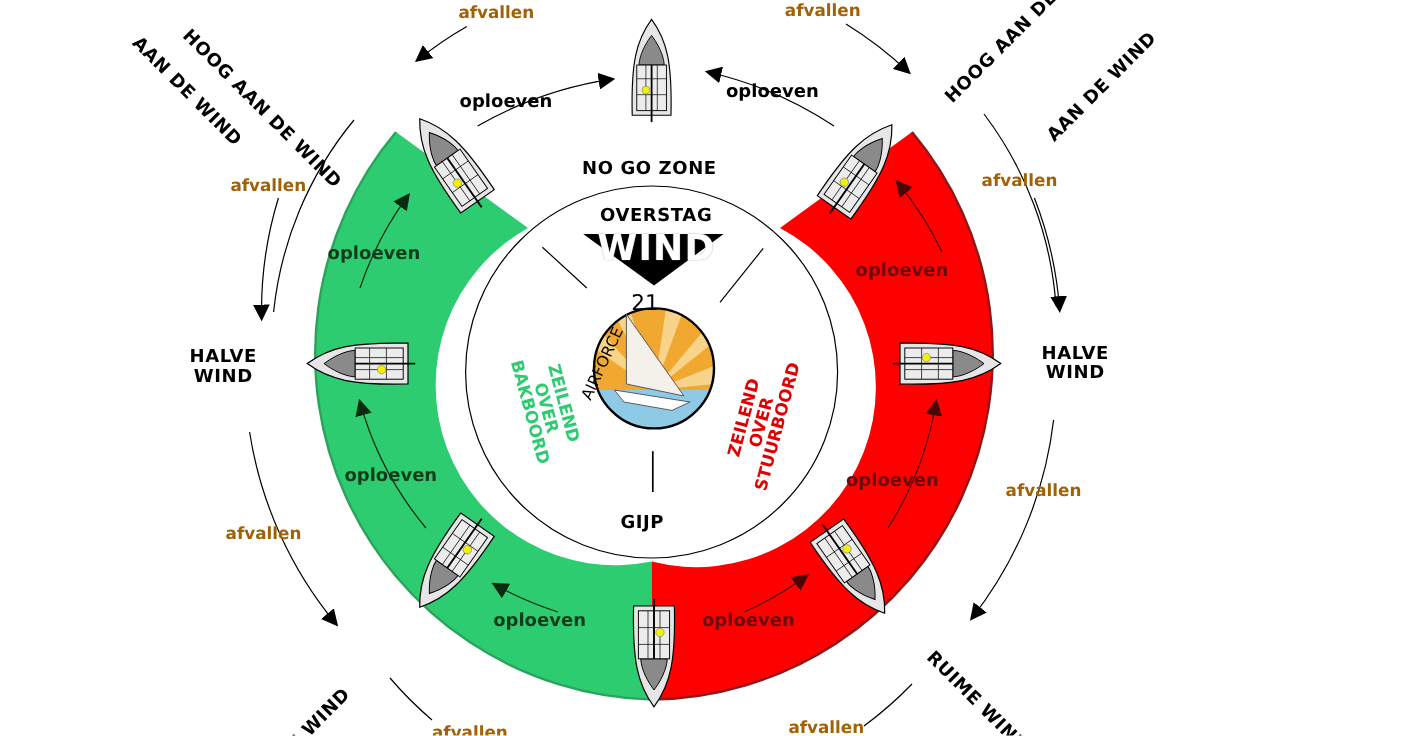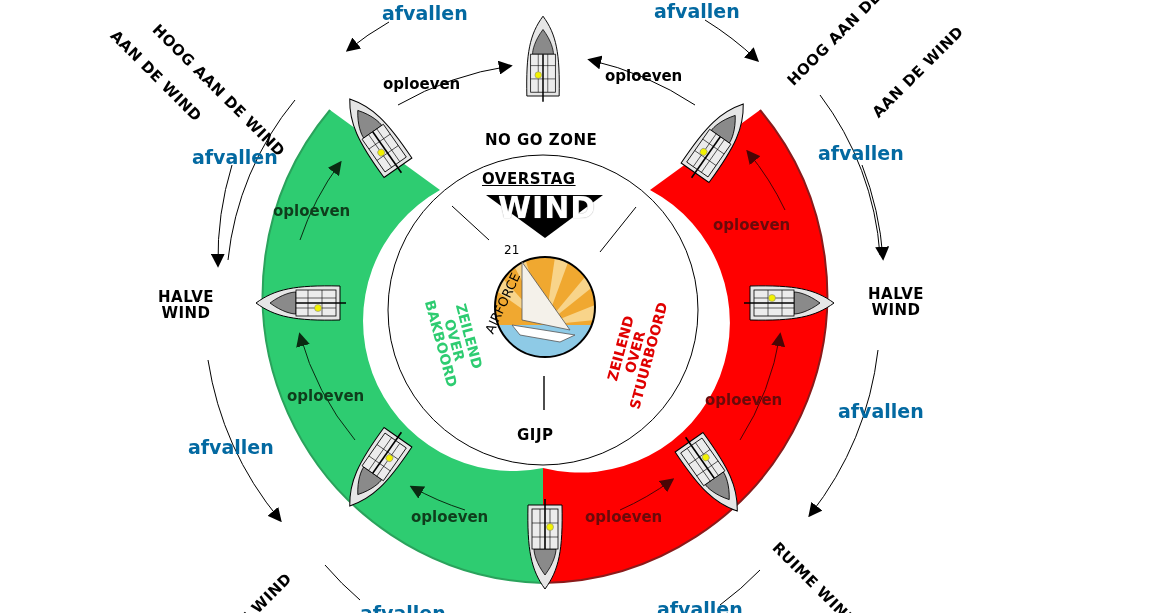--- a/index.html
+++ b/index.html
@@ -1,20 +1,20 @@
 <!DOCTYPE html>
 <html><head>
 <meta charset="utf-8">
 <style>
   html, body { margin:0; padding:0; background:#ffffff; }
   body { width:1169px; height:613px; overflow:hidden; position:relative; font-family:"DejaVu Sans", sans-serif; }
   svg#diagram { position:absolute; left:0; top:0; }
   .lbl { position:absolute; font-family:"DejaVu Sans", sans-serif; font-weight:bold; white-space:nowrap; line-height:1; }
   .lbl-black { color:#000; font-size:15px; letter-spacing:0.5px; }
-  .lbl-grey { color:#0369a1; font-size:19px; }
+  .lbl-grey { color:#a16207; font-size:14px; }
   .lbl-op { color:#000; font-size:15px; }
   .lbl-op-green { color:#0f3d1c; font-size:15px; }
   .lbl-op-red { color:#6a0a0a; font-size:15px; }
   .stack { position:absolute; font-weight:bold; text-align:center; line-height:1.05; font-size:14px; }
 </style>
 </head>
 <body>
 
 <svg id="diagram" width="1169" height="613" viewBox="0 0 1169 613">
   <defs>
@@ -142,25 +142,25 @@
 <div class="stack lbl-black" style="left:158px;top:290px;font-size:15px;">
   <div>HALVE</div>
   <div>WIND</div>
 </div>
 <div class="stack lbl-black" style="left:868px;top:287px;font-size:15px;">
   <div>HALVE</div>
   <div>WIND</div>
 </div>
 
 <div class="lbl lbl-black" style="left:485px;top:133px;text-align:center;">NO GO ZONE</div>
-<div class="lbl lbl-black" style="left:482px;top:172px;text-decoration:underline;">OVERSTAG</div>
+<div class="lbl lbl-black" style="left:500px;top:172px;">OVERSTAG</div>
 <div class="lbl" style="left:498px;top:193px;font-size:30px;color:#ffffff;letter-spacing:1px;text-shadow:0 0 1px #888;">WIND</div>
 <div class="lbl lbl-black" style="left:517px;top:428px;">GIJP</div>
 <div class="lbl" style="left:483px;top:330px;font-size:13px;font-weight:normal;color:#000;transform:rotate(-65deg);transform-origin:left top;">AIRFORCE</div>
-<div class="lbl" style="left:504px;top:244px;font-size:12px;font-weight:normal;color:#000;">21</div>
+<div class="lbl" style="left:526px;top:244px;font-size:18px;font-weight:normal;color:#000;">21</div>
 
 <div class="stack" style="left:410px;top:318px;color:#2ecc71;transform:rotate(75deg);transform-origin:center;">
   <div>ZEILEND</div>
   <div>OVER</div>
   <div>BAKBOORD</div>
 </div>
 <div class="stack" style="left:580px;top:330px;color:#e00000;transform:rotate(-75deg);transform-origin:center;">
   <div>ZEILEND</div>
   <div>OVER</div>
   <div>STUURBOORD</div>

